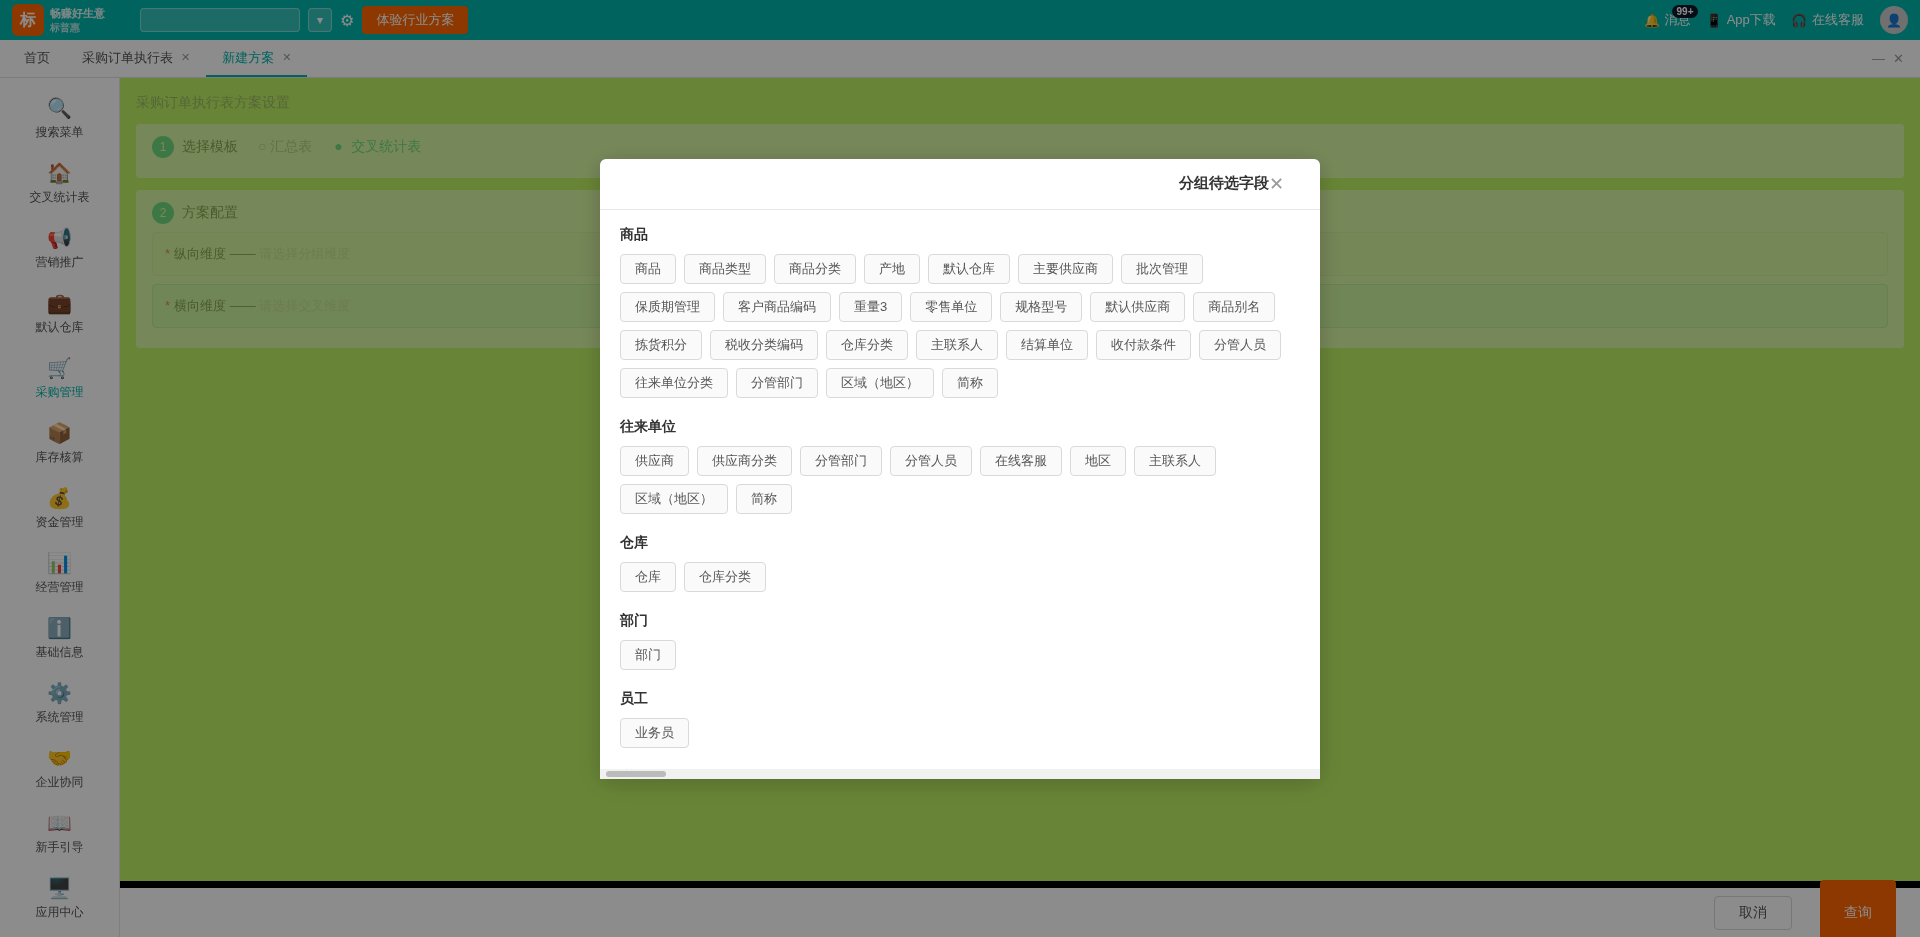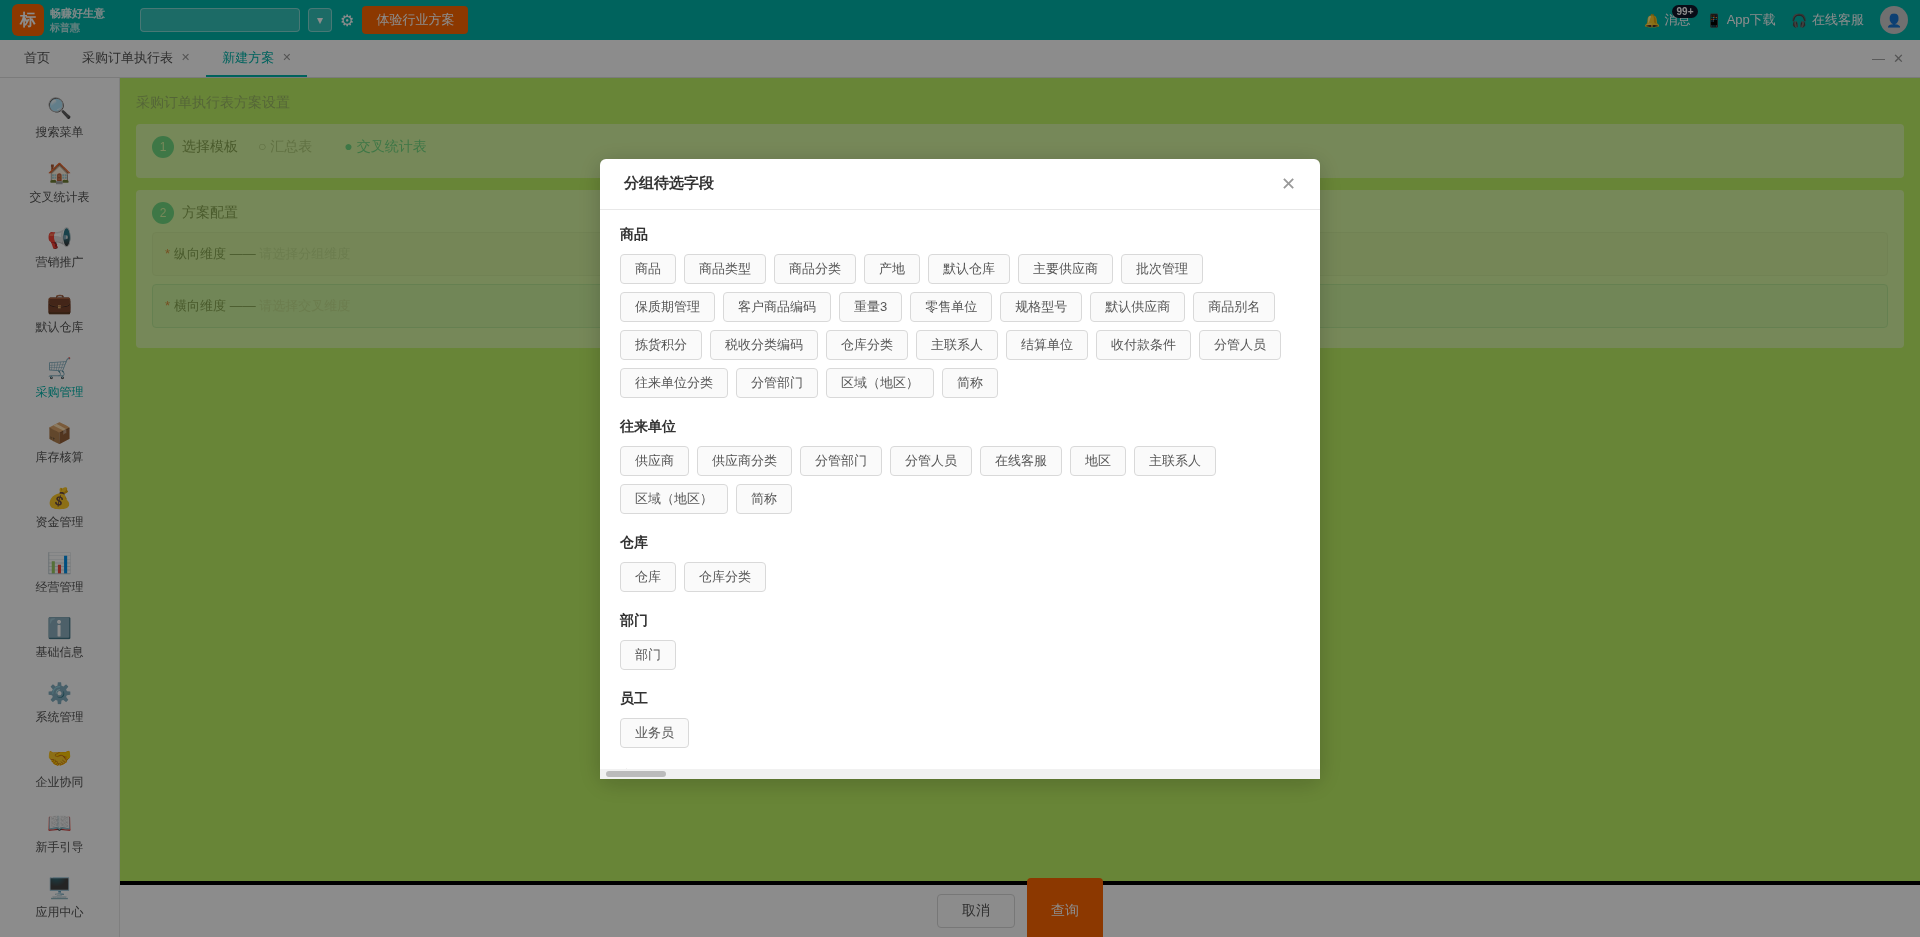--- a/index.html
+++ b/index.html
@@ -169,22 +169,22 @@
       border-radius: 6px;
       width: 720px;
       max-height: 620px;
       display: flex;
       flex-direction: column;
       box-shadow: 0 4px 24px rgba(0,0,0,0.2);
     }
     .modal-header {
       display: flex;
       align-items: center;
-      justify-content: space-between;
-      padding: 14px 24px;
+      justify-content: flex-end;
+      padding: 14px 36px;
       border-bottom: 1px solid #e8e8e8;
       flex-shrink: 0;
     }
     .modal-title { font-size: 15px; font-weight: 600; color: #333; }
     .modal-close { font-size: 18px; color: #999; cursor: pointer; background: none; border: none; }
     .modal-body {
       flex: 1;
       overflow-y: auto;
       padding: 16px 20px;
     }
@@ -220,26 +220,26 @@
     }
 
     
     .page-footer {
       position: fixed;
       bottom: 0;
       right: 0;
       left: 120px;
       height: 56px;
       background: #fff;
-      border-top: 4px solid #000000;
-      display: flex;
-      align-items: center;
-      justify-content: center;
+      border-top: 7px solid #000000;
+      display: flex;
+      align-items: center;
+      justify-content: flex-end;
       padding: 0 24px;
-      gap: 12px;
+      gap: 28px;
       z-index: 500;
     }
     .btn-cancel {
       border: 1px solid #d9d9d9;
       background: white;
       padding: 7px 24px;
       border-radius: 4px;
       font-size: 14px;
       cursor: pointer;
       color: #555;
@@ -367,21 +367,21 @@
   </nav>
 
   <div class="content-area">
     <div class="bg-form">
       <div class="form-title">采购订单执行表方案设置</div>
       <div class="step-section">
         <div class="step-label">
           <span class="step-num">1</span>
           <span>选择模板</span>
           <span style="margin-left:12px;color:#999;">○ 汇总表</span>
-          <span style="margin-left:24px;color:#00b4aa;">● 交叉统计表</span>
+          <span style="margin-left:14px;color:#00b4aa;font-family:Liberation Mono, monospace;">● 交叉统计表</span>
         </div>
       </div>
       <div class="step-section">
         <div class="step-label">
           <span class="step-num">2</span>
           <span>方案配置</span>
         </div>
         <div style="background:#f8f8f8;border:1px solid #e8e8e8;border-radius:4px;padding:12px;margin-bottom:8px;">
           <span style="color:#f00;margin-right:4px;">*</span>纵向维度 ——
           <span style="color:#ccc;">请选择分组维度</span>

